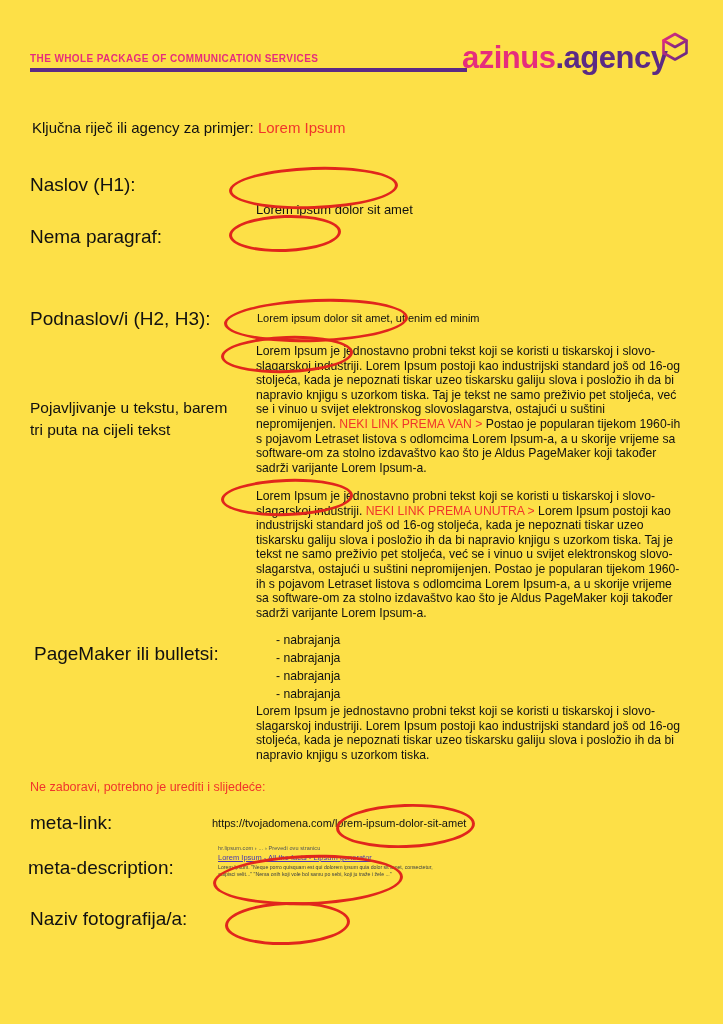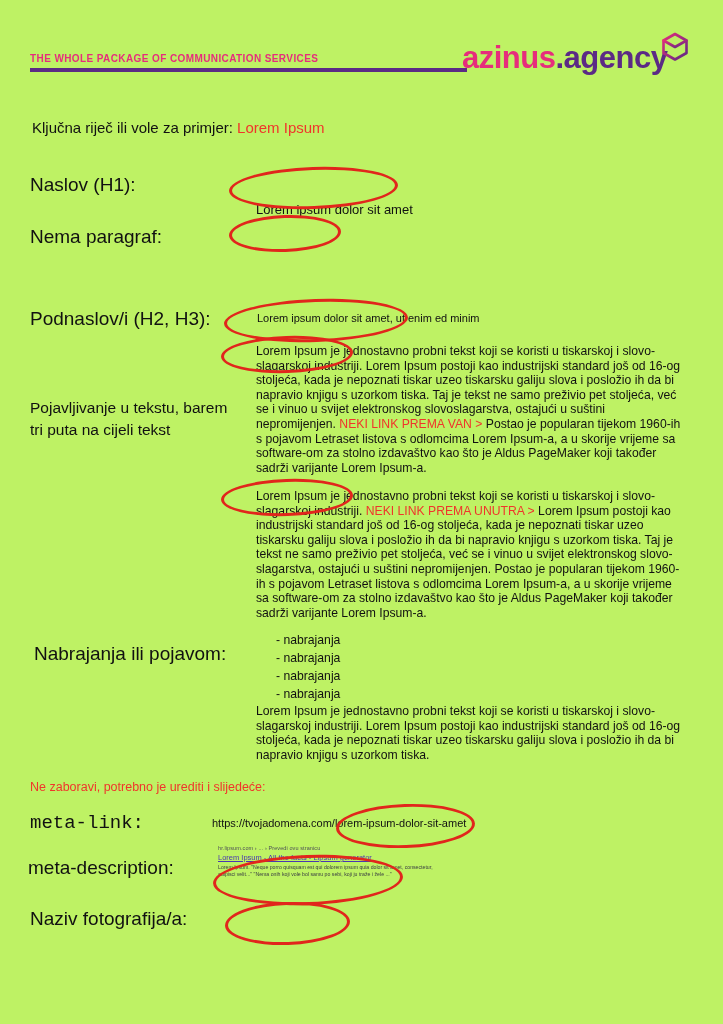--- a/index.html
+++ b/index.html
@@ -1,19 +1,19 @@
 <!DOCTYPE html>
 <html><head>
 <meta charset="utf-8">
 <style>
   html,body{margin:0;padding:0;background:#ffffff;}
   .page{
     position:relative;
     width:723px;height:1024px;
-    background:#bef264;
+    background:#fde047;
     font-family:"Liberation Sans","DejaVu Sans",sans-serif;
     color:#1a1a1a;
     overflow:hidden;
   }
   
   .tagline{
     position:absolute;left:30px;top:53px;
     font-size:10px;font-weight:800;letter-spacing:.4px;
     color:#e62d7c;
   }
@@ -66,53 +66,53 @@
       </linearGradient>
     </defs>
     <g fill="none" stroke="url(#cubeg)" stroke-width="2.6" stroke-linejoin="round" stroke-linecap="round">
       <path d="M16 3 L27.5 9.5 L27.5 22 L16 28.5 L4.5 22 L4.5 9.5 Z"></path>
       <path d="M4.5 9.5 L16 16 L27.5 9.5"></path>
       <path d="M16 16 L16 28.5"></path>
       <path d="M16 28.5 L16 34"></path>
     </g>
   </svg>
 
-  <div class="intro"><span>Ključna riječ ili vole za primjer: </span><span class="red-text">Lorem Ipsum</span></div>
+  <div class="intro"><span>Ključna riječ ili agency za primjer: </span><span class="red-text">Lorem Ipsum</span></div>
 
   <div class="lbl-lg" style="left:30px;top:174px;">Naslov (H1):</div>
   <div class="val-lg" style="left:256px;top:174px;">Lorem ipsum dolor sit amet</div>
 
   <div class="lbl-lg" style="left:30px;top:226px;">Nema paragraf:</div>
 
   <div class="lbl-lg" style="left:30px;top:308px;">Podnaslov/i (H2, H3):</div>
   <div class="val-md" style="left:257px;top:312px;">Lorem ipsum dolor sit amet, ut enim ed minim</div>
 
   <div class="lbl-md" style="left:30px;top:397px;width:212px;">Pojavljivanje u tekstu, barem tri puta na cijeli tekst</div>
 
   <div class="body-text" style="left:256px;top:344px;">
     <span>Lorem Ipsum je jednostavno probni tekst koji se koristi u tiskarskoj i slovo-slagarskoj industriji. Lorem Ipsum postoji kao industrijski standard još od 16-og stoljeća, kada je nepoznati tiskar uzeo tiskarsku galiju slova i posložio ih da bi napravio knjigu s uzorkom tiska. Taj je tekst ne samo preživio pet stoljeća, već se i vinuo u svijet elektronskog slovoslagarstva, ostajući u suštini nepromijenjen. </span><span class="red-text">NEKI LINK PREMA VAN &gt;</span><span> Postao je popularan tijekom 1960-ih s pojavom Letraset listova s odlomcima Lorem Ipsum-a, a u skorije vrijeme sa software-om za stolno izdavaštvo kao što je Aldus PageMaker koji također sadrži varijante Lorem Ipsum-a.</span>
   </div>
 
   <div class="body-text" style="left:256px;top:489px;">
     <span>Lorem Ipsum je jednostavno probni tekst koji se koristi u tiskarskoj i slovo-slagarskoj industriji. </span><span class="red-text">NEKI LINK PREMA UNUTRA &gt;</span><span> Lorem Ipsum postoji kao industrijski standard još od 16-og stoljeća, kada je nepoznati tiskar uzeo tiskarsku galiju slova i posložio ih da bi napravio knjigu s uzorkom tiska. Taj je tekst ne samo preživio pet stoljeća, već se i vinuo u svijet elektronskog slovo-slagarstva, ostajući u suštini nepromijenjen. Postao je popularan tijekom 1960-ih s pojavom Letraset listova s odlomcima Lorem Ipsum-a, a u skorije vrijeme sa software-om za stolno izdavaštvo kao što je Aldus PageMaker koji također sadrži varijante Lorem Ipsum-a.</span>
   </div>
 
-  <div class="lbl-lg" style="left:34px;top:643px;">Nabrajanja ili pojavom:</div>
+  <div class="lbl-lg" style="left:34px;top:643px;">PageMaker ili bulletsi:</div>
   <div class="bullets">
     <div>- nabrajanja</div>
     <div>- nabrajanja</div>
     <div>- nabrajanja</div>
     <div>- nabrajanja</div>
   </div>
 
   <div class="body-text" style="left:256px;top:704px;">Lorem Ipsum je jednostavno probni tekst koji se koristi u tiskarskoj i slovo-slagarskoj industriji. Lorem Ipsum postoji kao industrijski standard još od 16-og stoljeća, kada je nepoznati tiskar uzeo tiskarsku galiju slova i posložio ih da bi napravio knjigu s uzorkom tiska.</div>
 
   <div class="reminder">Ne zaboravi, potrebno je urediti i slijedeće:</div>
 
-  <div class="lbl-lg" style="left:30px;top:812px;font-family:Liberation Mono, monospace;">meta-link:</div>
+  <div class="lbl-lg" style="left:30px;top:812px;">meta-link:</div>
   <div class="val-md" style="left:212px;top:817px;">https://tvojadomena.com/lorem-ipsum-dolor-sit-amet</div>
 
   <div class="lbl-lg" style="left:28px;top:857px;">meta-description:</div>
   <div class="serp">
     <div class="serp-url">hr.lipsum.com › ... › Prevedi ovu stranicu</div>
     <div class="serp-title">Lorem Ipsum - All the facts - Lipsum generator</div>
     <div class="serp-snippet">Lorem Ipsum. "Neque porro quisquam est qui dolorem ipsum quia dolor sit amet, consectetur, adipisci velit..." "Nema onih koji vole bol samu po sebi, koji ju traže i žele ..."</div>
   </div>
 
   <div class="lbl-lg" style="left:30px;top:908px;">Naziv fotografija/a:</div>

